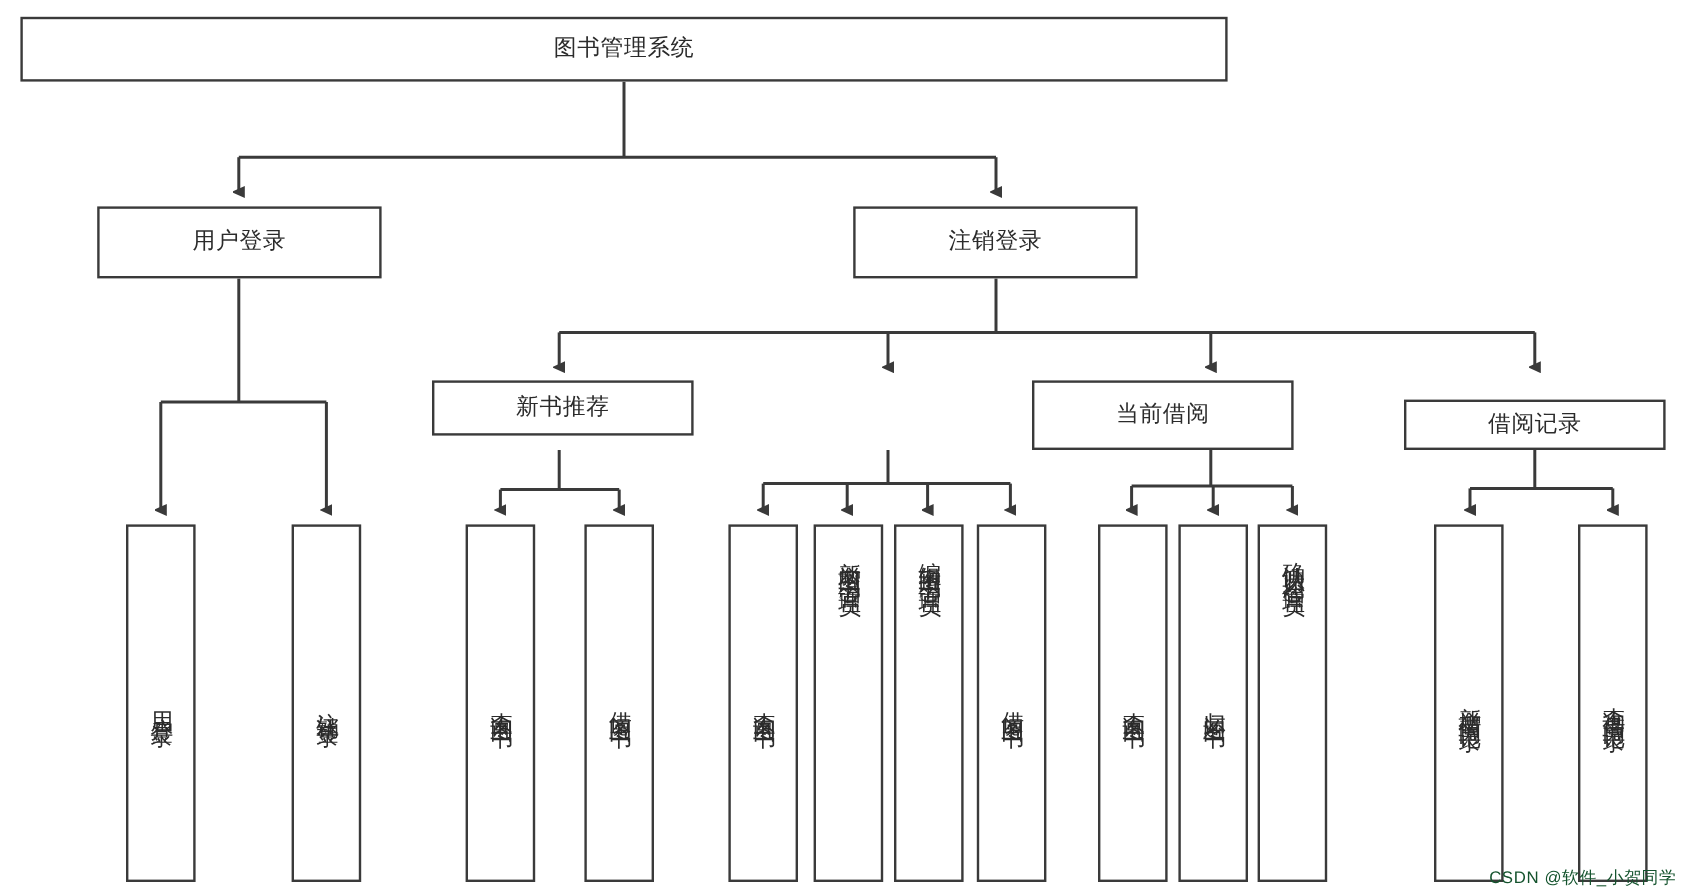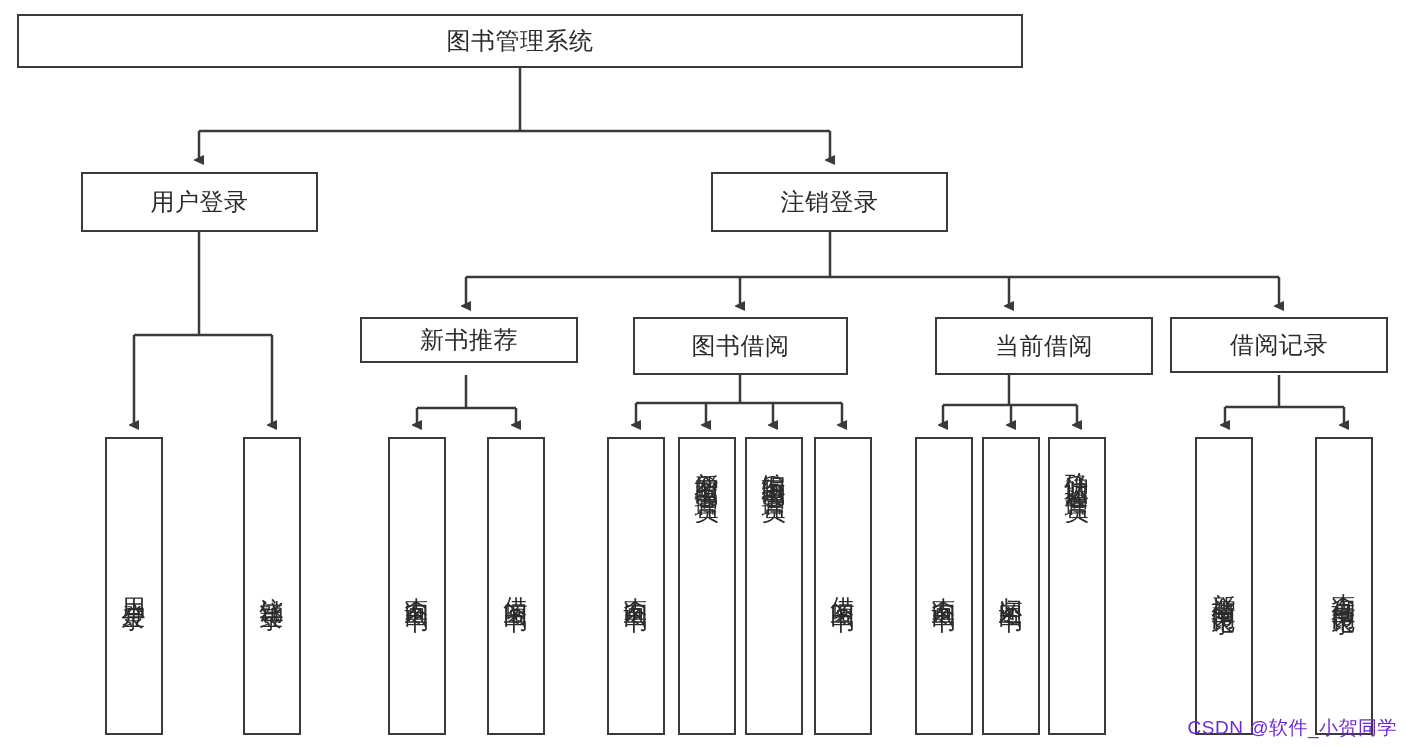--- a/index.html
+++ b/index.html
@@ -27,21 +27,21 @@
   }
   .node {
     position: absolute;
     box-sizing: border-box;
     border: 2.5px solid #3a3a3a;
     background: #ffffff;
     display: flex;
     align-items: center;
     justify-content: center;
     color: #2b2b2b;
-    font-size: 24px;
+    font-size: 19px;
     line-height: 1.22;
     letter-spacing: 0.5px;
     white-space: nowrap;
   }
   .node.vertical {
     writing-mode: vertical-rl;
     text-orientation: upright;
     align-items: center;
     justify-content: flex-start;
     padding-top: 14px;
@@ -49,22 +49,22 @@
     line-height: 1.05;
   }
   .node.vertical.center {
     justify-content: center;
     padding-top: 0;
   }
   .watermark {
     position: absolute;
     right: 8px;
     bottom: 6px;
-    font-size: 19px;
-    color: #6d28d9;
+    font-size: 14px;
+    color: #14532d;
     white-space: nowrap;
     letter-spacing: 0.5px;
     margin-top: 44px;
   }
 </style>
 </head>
 <body>
 
 <div id="diagram-root">
 
@@ -125,27 +125,24 @@
   <div class="node" style="left:81px; top:172px; width:237px; height:60px;">
     <span>用户登录</span>
   </div>
   <div class="node" style="left:711px; top:172px; width:237px; height:60px;">
     <span>注销登录</span>
   </div>
 
   <div class="node" style="left:360px; top:317px; width:218px; height:46px;">
     <span>新书推荐</span>
   </div>
-  <div class="node" style="left:633px; top:317px; width:215px; height:58px;">
-    <span>图书借阅</span>
-  </div>
-  <div class="node" style="left:935px; top:317px; width:218px; height:58px;">
+  <div class="node" style="left:860px; top:317px; width:218px; height:58px;">
     <span>当前借阅</span>
   </div>
-  <div class="node" style="left:1170px; top:317px; width:218px; height:56px;">
+  <div class="node" style="left:1170px; top:333px; width:218px; height:42px;">
     <span>借阅记录</span>
   </div>
 
   <div class="node vertical center" style="left:105px; top:437px; width:58px; height:298px;">
     <span>用户登录</span>
   </div>
   <div class="node vertical center" style="left:243px; top:437px; width:58px; height:298px;">
     <span>注销登录</span>
   </div>
 

